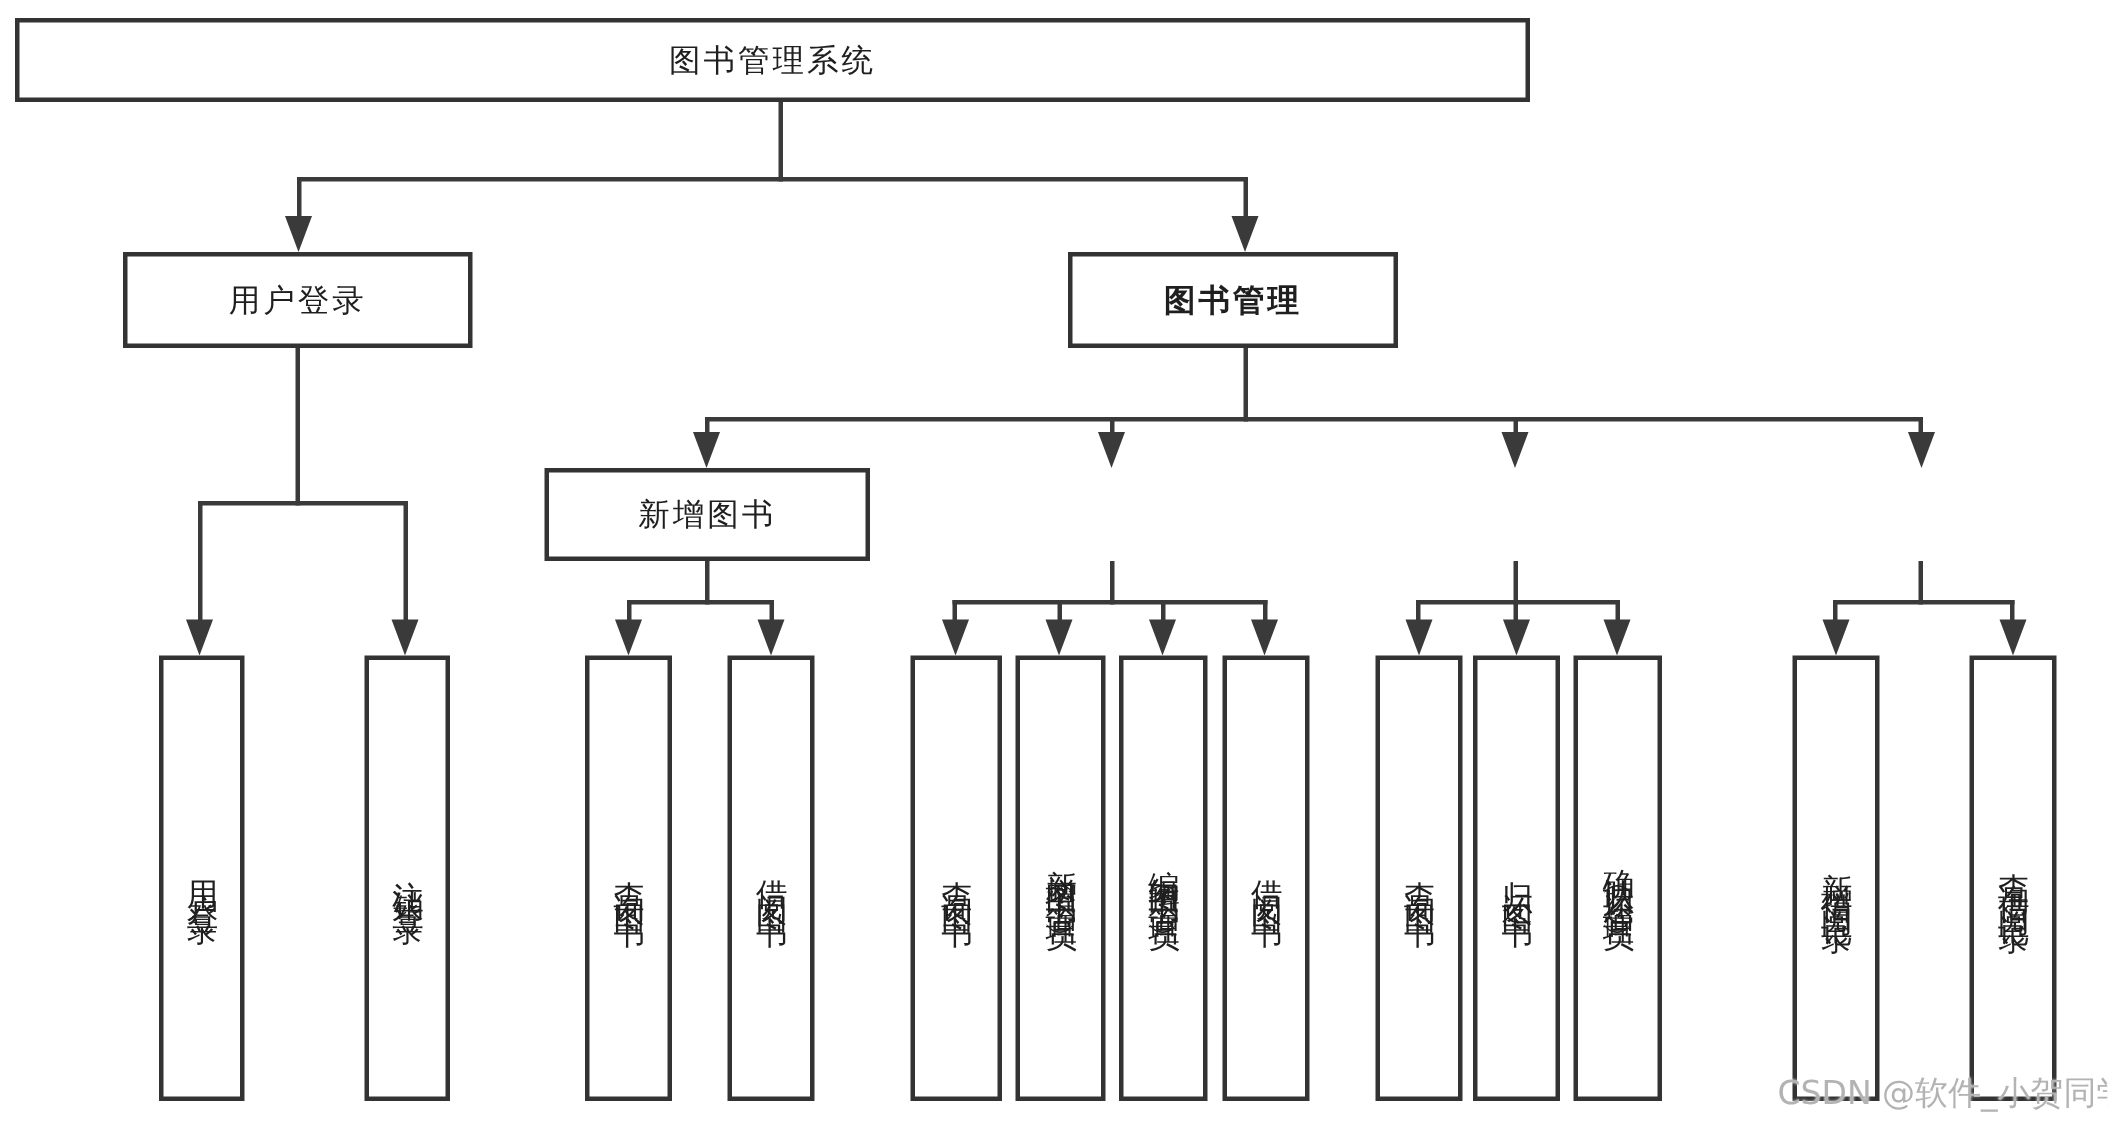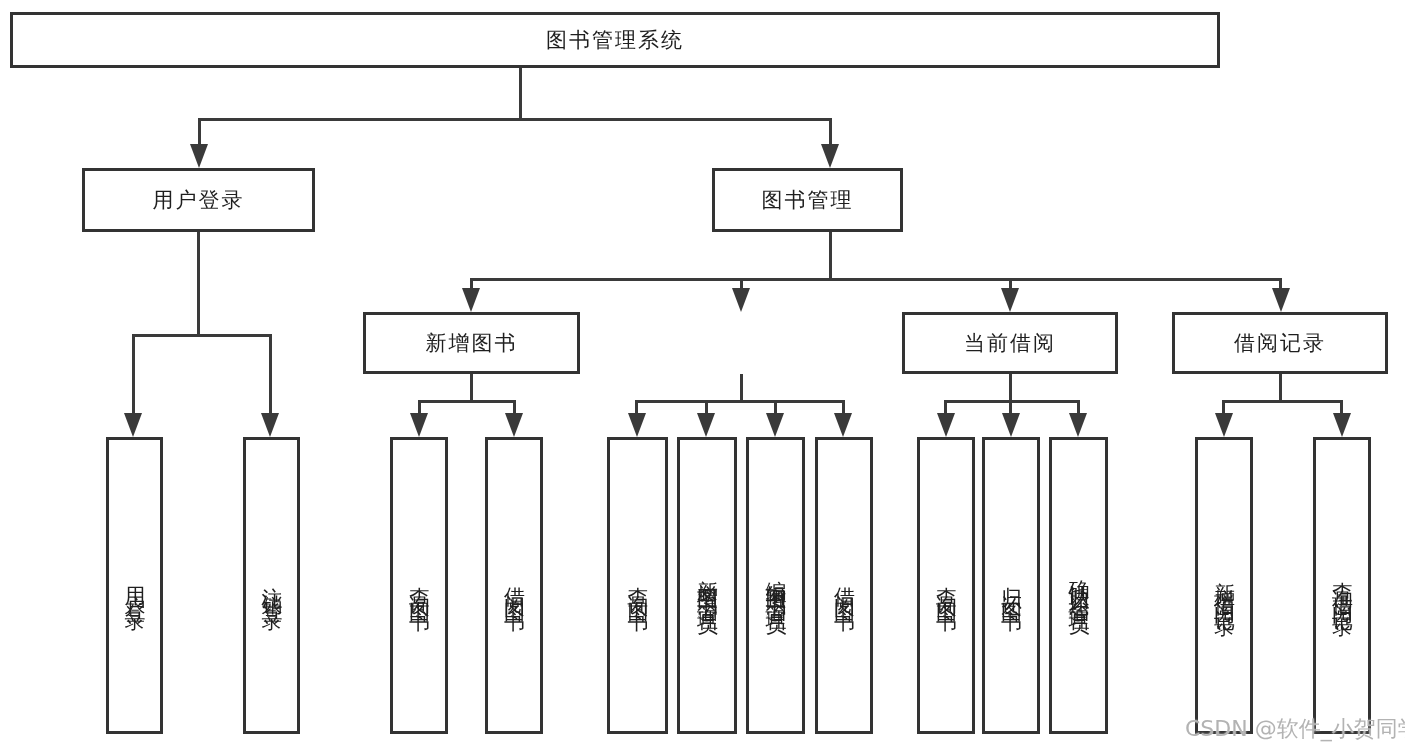--- a/index.html
+++ b/index.html
@@ -45,35 +45,35 @@
     color: #b3b3b3;
     text-shadow: 0 0 2px #ffffff;
     white-space: nowrap;
   }
 </style>
 </head>
 <body>
 
 <div class="canvas">
 
-  <div class="box h-node" style="left:10px; top:12px; width:1210px; height:56px;">
+  <div class="box h-node" style="left:10px; top:12px; width:1010px; height:56px;">
     <span>图书管理系统</span>
   </div>
 
   <div class="vl" style="left:519px; top:68px;  width:3px; height:53px;"></div>
   <div class="hl" style="left:198px; top:118px; width:634px; height:3px;"></div>
   <div class="vl" style="left:198px; top:118px; width:3px; height:28px;"></div>
   <div class="vl" style="left:829px; top:118px; width:3px; height:28px;"></div>
   <div class="ar" style="left:190px; top:144px;"></div>
   <div class="ar" style="left:821px; top:144px;"></div>
 
   <div class="box h-node" style="left:82px; top:168px; width:233px; height:64px;">
     <span>用户登录</span>
   </div>
-  <div class="box h-node" style="left:712px; top:168px; width:191px; height:64px;">
+  <div class="box h-node" style="left:712px; top:168px; width:220px; height:64px;font-weight:bold;">
     <span>图书管理</span>
   </div>
 
   <div class="vl" style="left:197px; top:232px; width:3px; height:105px;"></div>
   <div class="hl" style="left:132px; top:334px; width:140px; height:3px;"></div>
   <div class="vl" style="left:132px; top:334px; width:3px; height:83px;"></div>
   <div class="vl" style="left:269px; top:334px; width:3px; height:83px;"></div>
   <div class="ar" style="left:124px; top:413px;"></div>
   <div class="ar" style="left:261px; top:413px;"></div>
 
@@ -83,26 +83,20 @@
   <div class="vl" style="left:740px;  top:278px; width:3px; height:14px;"></div>
   <div class="vl" style="left:1009px; top:278px; width:3px; height:14px;"></div>
   <div class="vl" style="left:1279px; top:278px; width:3px; height:14px;"></div>
   <div class="ar" style="left:462px;  top:288px;"></div>
   <div class="ar" style="left:732px;  top:288px;"></div>
   <div class="ar" style="left:1001px; top:288px;"></div>
   <div class="ar" style="left:1272px; top:288px;"></div>
 
   <div class="box h-node" style="left:363px; top:312px; width:217px; height:62px;">
     <span>新增图书</span>
-  </div>
-  <div class="box h-node" style="left:902px; top:312px; width:216px; height:62px;">
-    <span>当前借阅</span>
-  </div>
-  <div class="box h-node" style="left:1172px; top:312px; width:216px; height:62px;">
-    <span>借阅记录</span>
   </div>
 
   <div class="vl" style="left:470px; top:374px; width:3px; height:29px;"></div>
   <div class="hl" style="left:418px; top:400px; width:98px; height:3px;"></div>
   <div class="vl" style="left:418px; top:400px; width:3px; height:17px;"></div>
   <div class="vl" style="left:513px; top:400px; width:3px; height:17px;"></div>
   <div class="ar" style="left:410px; top:413px;"></div>
   <div class="ar" style="left:505px; top:413px;"></div>
 
   <div class="vl" style="left:740px; top:374px; width:3px; height:29px;"></div>

